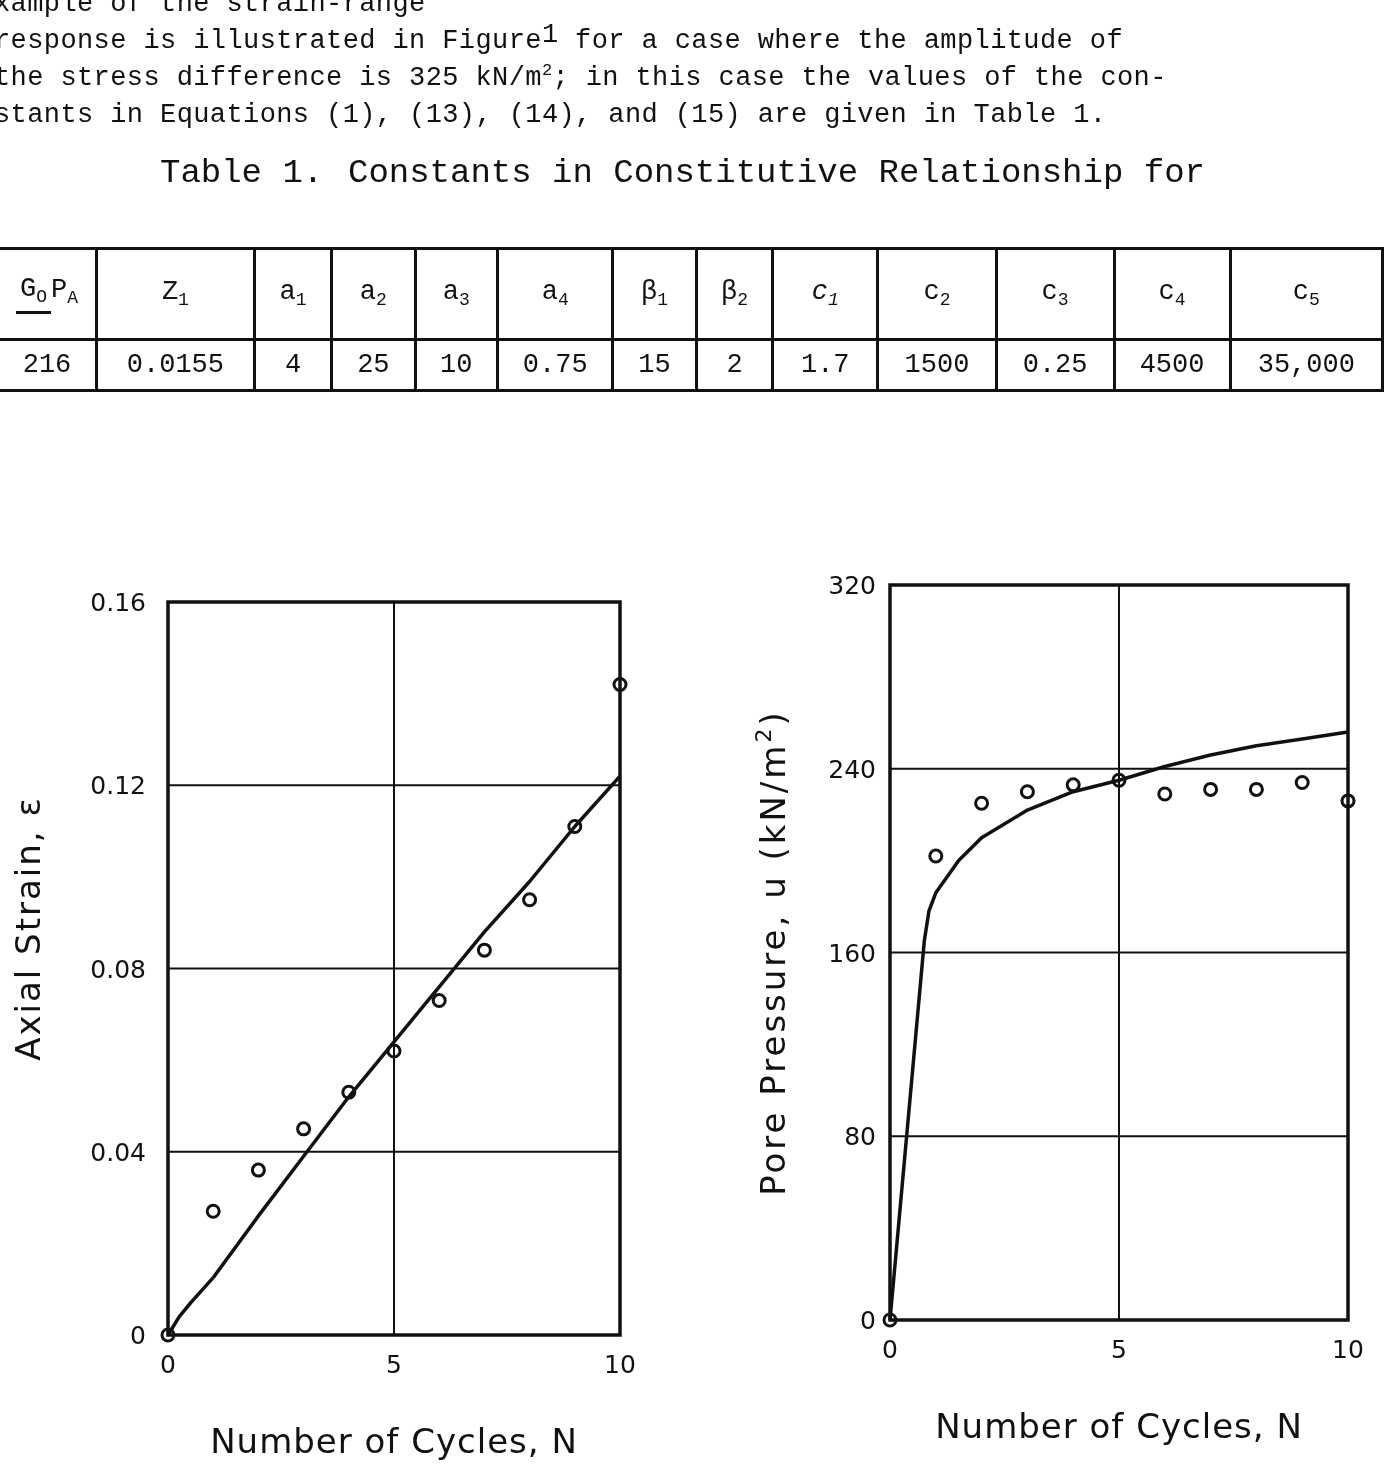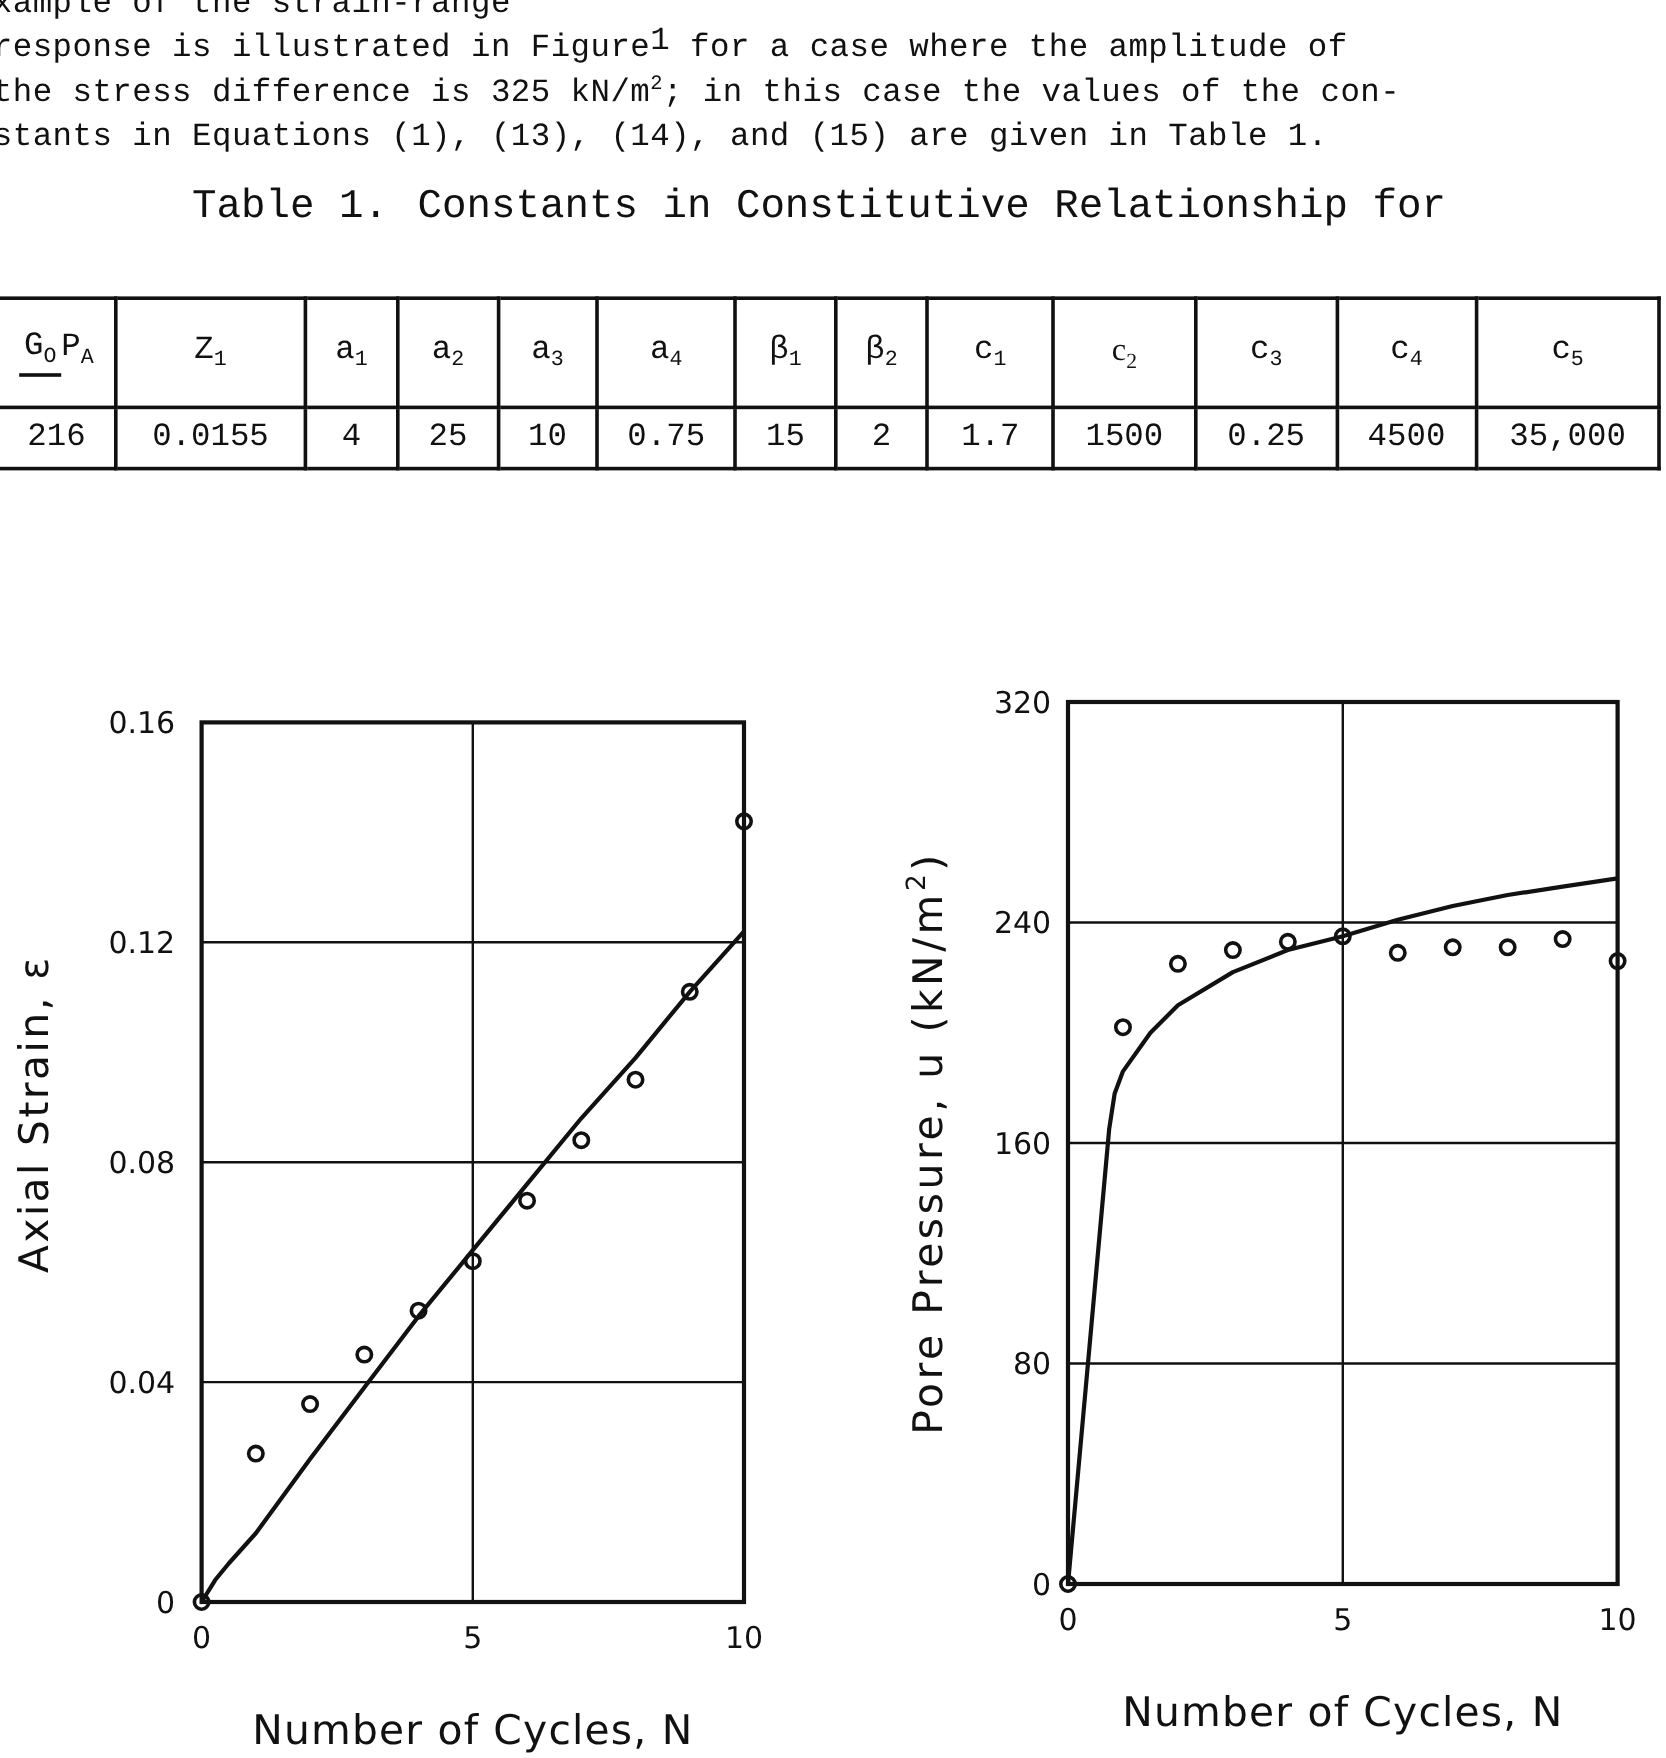--- a/index.html
+++ b/index.html
@@ -53,22 +53,22 @@
             <span class="num">G<sub>O</sub></span>
             <span>P<sub>A</sub></span>
           </span></td>
         <td style="width: 155px;">Z<sub>1</sub></td>
         <td style="width: 72px; text-align: center;">a<sub>1</sub></td>
         <td style="width: 78px; margin-top: 12px;">a<sub>2</sub></td>
         <td style="width: 77px;">a<sub>3</sub></td>
         <td style="width: 110px;">a<sub>4</sub></td>
         <td style="width: 78px;">β<sub>1</sub></td>
         <td style="width: 71px;">β<sub>2</sub></td>
-        <td style="width: 101px;">c<sub>1</sub></td>
-        <td style="width: 114px; font-family: Liberation Serif, serif;">c<sub>2</sub></td>
+        <td style="width: 101px; font-style: italic;">c<sub>1</sub></td>
+        <td style="width: 114px;">c<sub>2</sub></td>
         <td style="width: 113px;">c<sub>3</sub></td>
         <td style="width: 111px;">c<sub>4</sub></td>
         <td style="width: 148px;">c<sub>5</sub></td>
       </tr>
   <tr class="val" id="val-row">
         <td>216</td>
         <td>0.0155</td>
         <td>4</td>
         <td>25</td>
         <td>10</td>

